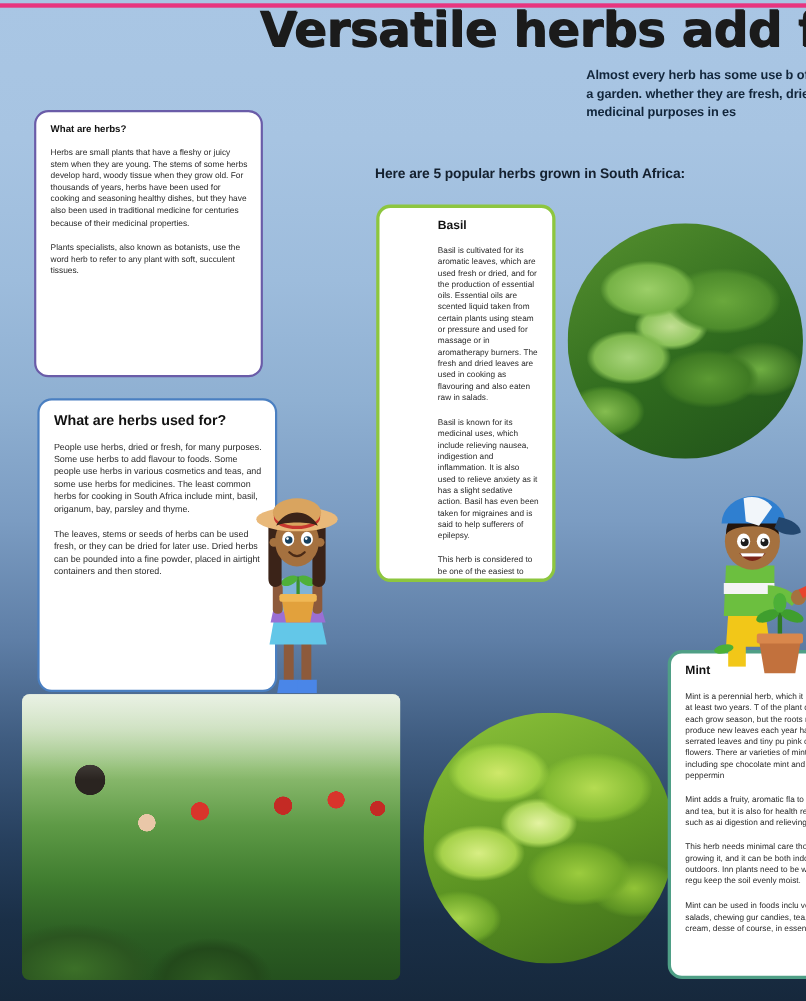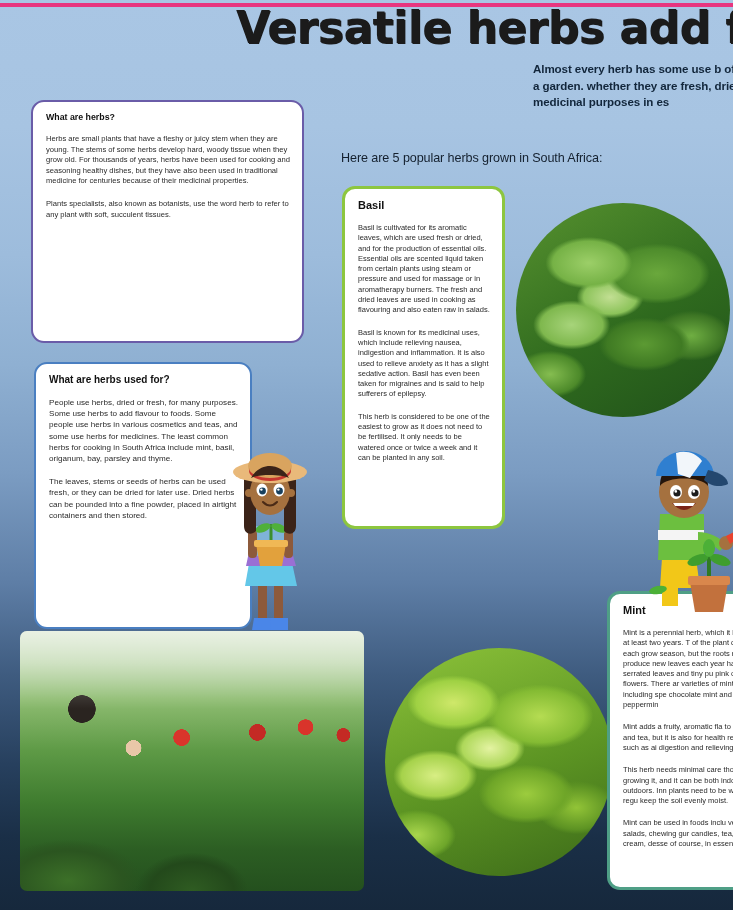--- a/index.html
+++ b/index.html
@@ -58,21 +58,21 @@
     font-weight: bold;
     line-height: 16.5px;
     color: #12263b;
     letter-spacing: -0.1px;
   }
 
   .subhead {
     position: absolute;
     left: 341px; top: 151px;
     font-size: 12.6px;
-    font-weight: normal;
+    font-weight: bold;
     color: #14202e;
     letter-spacing: -0.1px;
   }
 
   
   .card {
     position: absolute;
     background: #ffffff;
     border-radius: 13px;
     overflow: hidden;
@@ -88,37 +88,38 @@
     margin: 12px 0 9px 0;
     font-size: 7.6px;
     line-height: 10.6px;
     color: #2a2a2a;
   }
   .card p:last-child { margin-bottom: 0; }
 
   
   #card-herbs {
     left: 31px; top: 100px;
-    width: 273px; height: 243px;
+    width: 208px; height: 243px;
     border: 2.5px solid #6a5ca8;
   }
   
   #card-used-for {
     left: 34px; top: 362px;
     width: 218px; height: 267px;
     border: 2.5px solid #4a7fc1;
   }
-  #card-used-for h3 { font-size: 10px; margin-bottom: 8px; }
+  #card-used-for h3 { font-size: 13px; margin-bottom: 8px; }
   #card-used-for p { font-size: 8.1px; line-height: 11.2px; }
 
   
   #card-basil {
     left: 342px; top: 186px;
     width: 163px; height: 343px;
     border: 3px solid #8dc63f;
+    padding-left: 40px;
   }
   #card-basil h3 { font-size: 11px; margin-bottom: 9px; }
   #card-basil p { font-size: 7.5px; line-height: 10.3px; }
 
   
   #card-mint {
     left: 607px; top: 591px;
     width: 170px; height: 299px;
     border: 3px solid #4f9f86;
   }

